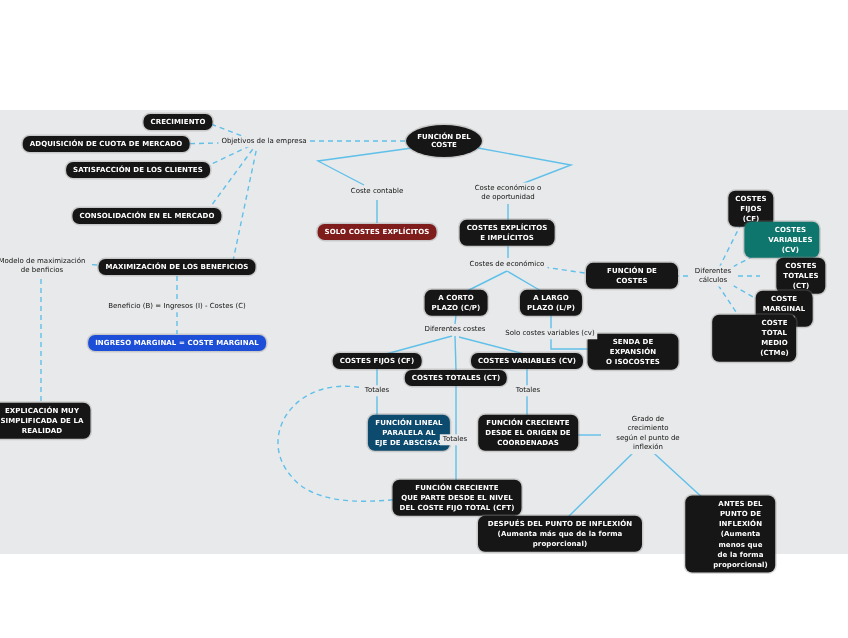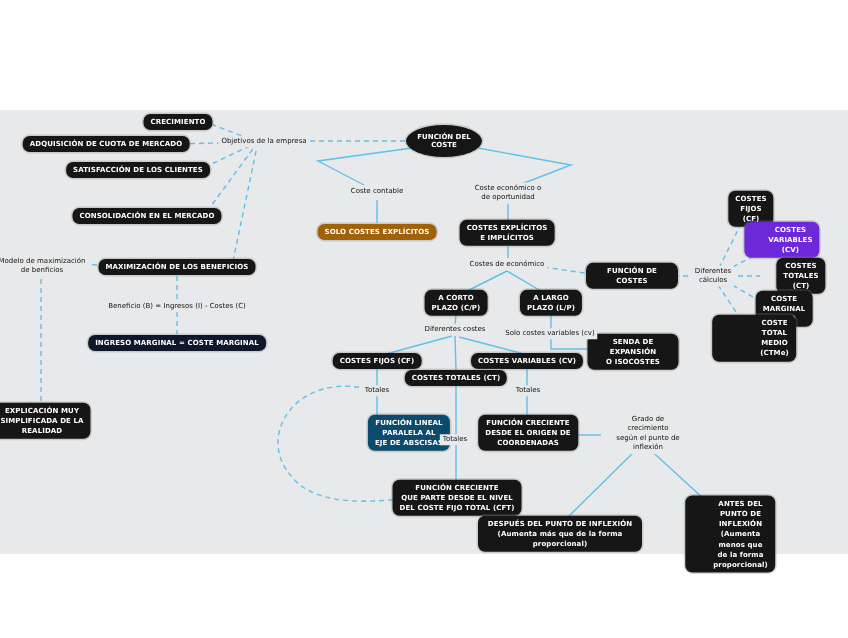--- a/index.html
+++ b/index.html
@@ -72,35 +72,35 @@
       <polyline points="572,423 601,423" fill="none" stroke="#5fc0ea" stroke-width="1.4"></polyline>
       <polyline points="641,433 563,510" fill="none" stroke="#5fc0ea" stroke-width="1.4"></polyline>
       <polyline points="645,433 729,510" fill="none" stroke="#5fc0ea" stroke-width="1.4"></polyline>
     </svg>
   <div id="nodes-layer">
       <div class="node box" style="left: 178px; top: 110px; background: rgb(22, 22, 22); color: rgb(255, 255, 255);">CRECIMIENTO</div>
       <div class="node box" style="left: 106px; top: 132px; background: rgb(22, 22, 22); color: rgb(255, 255, 255);">ADQUISICIÓN DE CUOTA DE MERCADO</div>
       <div class="node box" style="left: 138px; top: 158px; background: rgb(22, 22, 22); color: rgb(255, 255, 255);">SATISFACCIÓN DE LOS CLIENTES</div>
       <div class="node box" style="left: 147px; top: 196px; background: rgb(22, 22, 22); color: rgb(255, 255, 255); margin-top: 8px;">CONSOLIDACIÓN EN EL MERCADO</div>
       <div class="node box" style="left: 177px; top: 255px; background: rgb(22, 22, 22); color: rgb(255, 255, 255);">MAXIMIZACIÓN DE LOS BENEFICIOS</div>
-      <div class="node box" style="left: 177px; top: 331px; background: #0f172a; color: rgb(255, 255, 255);">INGRESO MARGINAL = COSTE MARGINAL</div>
+      <div class="node box" style="left: 177px; top: 331px; background: #1d4ed8; color: rgb(255, 255, 255);">INGRESO MARGINAL = COSTE MARGINAL</div>
       <div class="node box" style="left: 42px; top: 409px; background: rgb(22, 22, 22); color: rgb(255, 255, 255);">EXPLICACIÓN MUY
 SIMPLIFICADA DE LA
 REALIDAD</div>
       <div class="node oval" style="left: 444px; top: 129px; background: rgb(22, 22, 22); color: rgb(255, 255, 255);">FUNCIÓN DEL COSTE</div>
-      <div class="node box" style="left: 377px; top: 220px; background: #a16207; color: rgb(255, 255, 255);">SOLO COSTES EXPLÍCITOS</div>
+      <div class="node box" style="left: 377px; top: 220px; background: #7f1d1d; color: rgb(255, 255, 255);">SOLO COSTES EXPLÍCITOS</div>
       <div class="node box" style="left: 507px; top: 221px; background: rgb(22, 22, 22); color: rgb(255, 255, 255);">COSTES EXPLÍCITOS
 E IMPLÍCITOS</div>
       <div class="node box" style="left: 456px; top: 291px; background: rgb(22, 22, 22); color: rgb(255, 255, 255);">A CORTO
 PLAZO (C/P)</div>
       <div class="node box" style="left: 551px; top: 291px; background: rgb(22, 22, 22); color: rgb(255, 255, 255);">A LARGO
 PLAZO (L/P)</div>
       <div class="node box" style="left: 632px; top: 264px; background: rgb(22, 22, 22); color: rgb(255, 255, 255);">FUNCIÓN DE COSTES</div>
       <div class="node box" style="left: 751px; top: 197px; background: rgb(22, 22, 22); color: rgb(255, 255, 255);">COSTES FIJOS (CF)</div>
-      <div class="node box" style="left: 782px; top: 228px; background: #6d28d9; color: rgb(255, 255, 255); padding-left: 24px;">COSTES
+      <div class="node box" style="left: 782px; top: 228px; background: #0f766e; color: rgb(255, 255, 255); padding-left: 24px;">COSTES
 VARIABLES (CV)</div>
       <div class="node box" style="left: 801px; top: 264px; background: rgb(22, 22, 22); color: rgb(255, 255, 255);">COSTES TOTALES (CT)</div>
       <div class="node box" style="left: 784px; top: 297px; background: rgb(22, 22, 22); color: rgb(255, 255, 255);">COSTE
 MARGINAL (CMa)</div>
       <div class="node box" style="left: 754px; top: 326px; background: rgb(22, 22, 22); color: rgb(255, 255, 255); padding-left: 48px;">COSTE TOTAL MEDIO (CTMe)</div>
       <div class="node box" style="left: 633px; top: 340px; background: rgb(22, 22, 22); color: rgb(255, 255, 255);">SENDA DE EXPANSIÓN
 O ISOCOSTES</div>
       <div class="node box" style="left: 377px; top: 349px; background: rgb(22, 22, 22); color: rgb(255, 255, 255);">COSTES FIJOS (CF)</div>
       <div class="node box" style="left: 527px; top: 349px; background: rgb(22, 22, 22); color: rgb(255, 255, 255);">COSTES VARIABLES (CV)</div>
       <div class="node box" style="left: 456px; top: 366px; background: rgb(22, 22, 22); color: rgb(255, 255, 255);">COSTES TOTALES (CT)</div>

